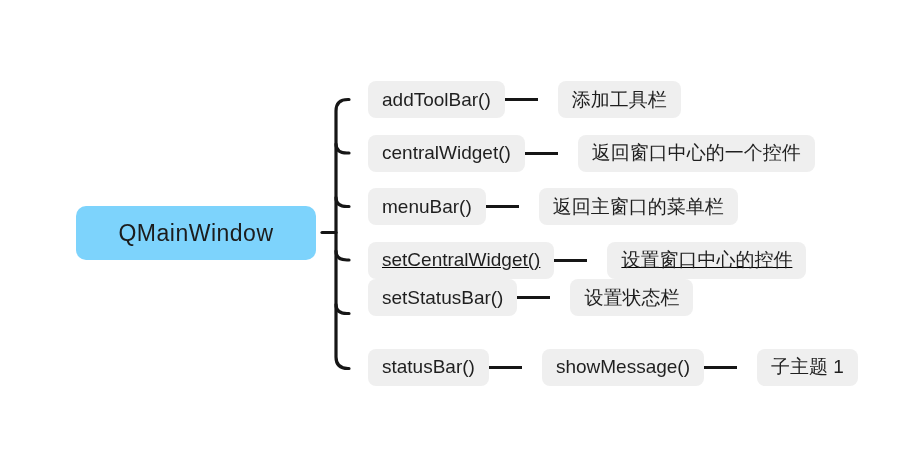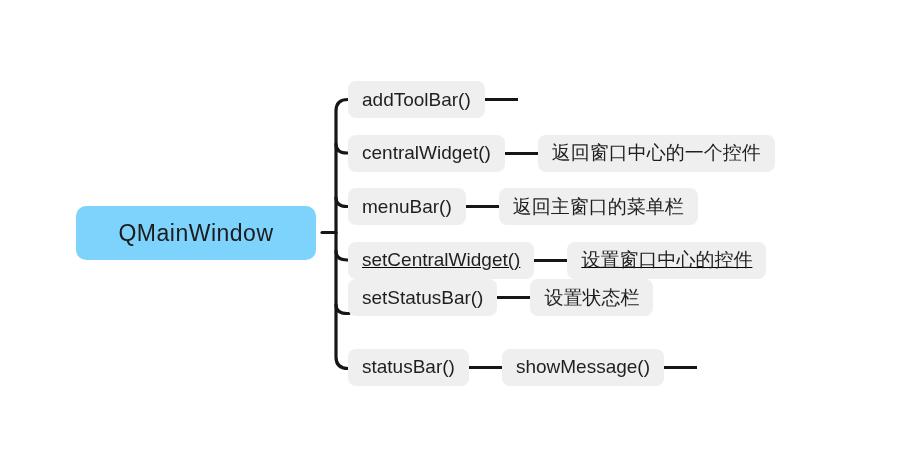--- a/index.html
+++ b/index.html
@@ -48,20 +48,21 @@
   .topic-node {
     display: flex;
     align-items: center;
     height: 37px;
     padding: 0 14px;
     background: #efefef;
     border-radius: 8px;
     font-size: 19px;
     color: #1f1f1f;
     cursor: default;
+    margin-left: 20px;
   }
   .link-line {
     width: 33px;
     height: 3px;
     background: #161616;
     flex: none;
   }
 </style>
 </head>
 <body>
@@ -79,20 +80,21 @@
     <path d="M336 251 Q336 260 347 260 H349"></path>
     <path d="M336 304.5 Q336 313.5 347 313.5 H349"></path>
   </svg>
 
   <div class="root-node">QMainWindow</div>
 
   <div id="branches">
       <div class="branch-row" style="top: 81px;">
         <div class="topic-node">addToolBar()</div>
         <div class="link-line"></div>
+        <div class="topic-node">添加工具栏</div>
       </div>
       <div class="branch-row" style="top: 134.5px;">
         <div class="topic-node">centralWidget()</div>
         <div class="link-line"></div>
         <div class="topic-node">返回窗口中心的一个控件</div>
       </div>
       <div class="branch-row" style="top: 188px;">
         <div class="topic-node">menuBar()</div>
         <div class="link-line"></div>
         <div class="topic-node">返回主窗口的菜单栏</div>
@@ -105,16 +107,17 @@
       <div class="branch-row" style="top: 279px;">
         <div class="topic-node">setStatusBar()</div>
         <div class="link-line"></div>
         <div class="topic-node">设置状态栏</div>
       </div>
       <div class="branch-row" style="top: 348.5px; text-align: right;">
         <div class="topic-node">statusBar()</div>
         <div class="link-line"></div>
         <div class="topic-node">showMessage()</div>
         <div class="link-line"></div>
+        <div class="topic-node">子主题 1</div>
       </div>
     </div>
 
 </div>
 
 </body></html>

